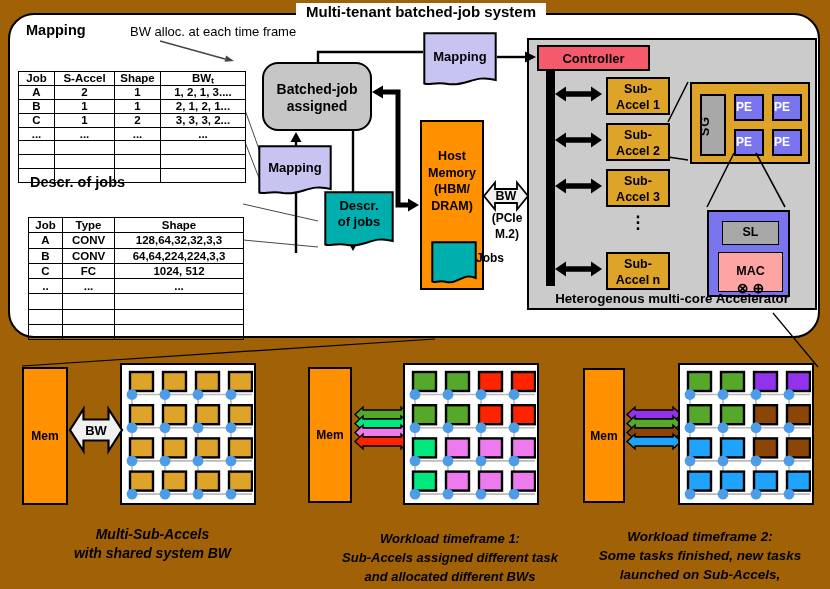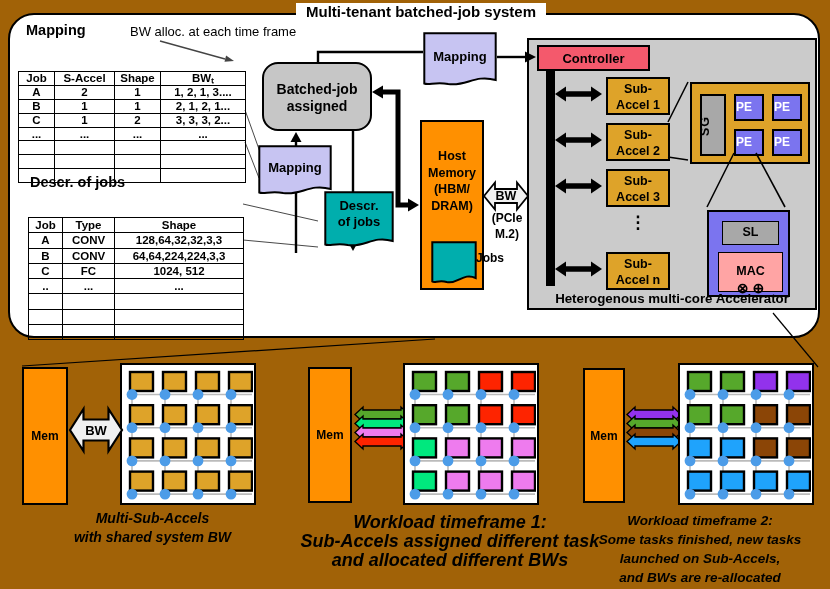--- a/index.html
+++ b/index.html
@@ -36,21 +36,21 @@
   #sg span{position:absolute;left:-7px;top:23px;transform:rotate(-90deg);font-weight:bold;font-size:12.5px;letter-spacing:1px;}
   .pe{width:30px;height:27px;background:#7B74EF;border:2px solid #000;color:#fff;font-weight:bold;font-size:12px;line-height:23px;}
   #slmac{left:178px;top:170px;width:83px;height:87px;background:#7B74EF;border:2.5px solid #000;}
   #sl{left:13px;top:9px;width:57px;height:24px;background:#A8A8A8;border:1.6px solid #000;font-weight:bold;font-size:12.5px;line-height:21px;}
   #mac{left:9px;top:40px;width:65px;height:40px;background:#FFA4A4;border:1.6px solid #000;font-weight:bold;font-size:12.5px;line-height:17px;padding-top:10px;}
   .mem{background:#FF9000;border:2.5px solid #000;font-weight:bold;font-size:12px;text-align:center;display:flex;align-items:center;justify-content:center;}
   .gridbox{background:#fff;border:2.5px solid #000;}
   .mesh{stroke:#BBBBBB;stroke-width:1.6;}
   .gbox{stroke:#000;stroke-width:2.4;}
   .dot{fill:#4C9CE8;}
-  .caption{text-align:center;font-weight:bold;font-style:italic;line-height:19px;z-index:2;}
+  .caption{text-align:center;font-weight:bold;font-style:italic;line-height:19px;z-index:2;margin-top:16px;}
 </style>
 </head>
 <body>
 
 <div class="stage">
 
   <div class="abs" id="container"></div>
   <div class="abs" id="title">Multi-tenant batched-job system</div>
 
   <svg class="layer" id="lines-under" width="830" height="589">
@@ -360,21 +360,21 @@
         <circle class="dot" cx="10" cy="95.9" r="5.4"></circle>
         <circle class="dot" cx="43" cy="95.9" r="5.4"></circle>
         <circle class="dot" cx="76" cy="95.9" r="5.4"></circle>
         <circle class="dot" cx="109" cy="95.9" r="5.4"></circle>
         <circle class="dot" cx="10" cy="129.10000000000002" r="5.4"></circle>
         <circle class="dot" cx="43" cy="129.10000000000002" r="5.4"></circle>
         <circle class="dot" cx="76" cy="129.10000000000002" r="5.4"></circle>
         <circle class="dot" cx="109" cy="129.10000000000002" r="5.4"></circle>
       </svg>
   </div>
-  <div class="abs caption" style="left:285px;top:513px;width:330px;font-size:18px;"><span class="pre">Workload timeframe 1:
+  <div class="abs caption" style="left:285px;top:513px;width:330px;font-size:13px;"><span class="pre">Workload timeframe 1:
 Sub-Accels assigned different task
 and allocated different BWs</span></div>
 
   <div class="abs mem z2" style="left:583px;top:368px;width:42px;height:135px;">Mem</div>
   <svg class="abs z2" style="left:625px;top:403px;" width="58" height="52">
       <polygon points="2,11.5 10,4 10,7 48,7 48,4 56,11.5 48,19 48,16 10,16 10,19" fill="#9232EC" stroke="#000" stroke-width="1.4"></polygon>
       <polygon points="2,20.5 10,13 10,16 48,16 48,13 56,20.5 48,28 48,25 10,25 10,28" fill="#56A82B" stroke="#000" stroke-width="1.4"></polygon>
       <polygon points="2,29.5 10,22 10,25 48,25 48,22 56,29.5 48,37 48,34 10,34 10,37" fill="#8B4506" stroke="#000" stroke-width="1.4"></polygon>
       <polygon points="2,38.5 10,31 10,34 48,34 48,31 56,38.5 48,46 48,43 10,43 10,46" fill="#1FA3FC" stroke="#000" stroke-width="1.4"></polygon>
     </svg>

